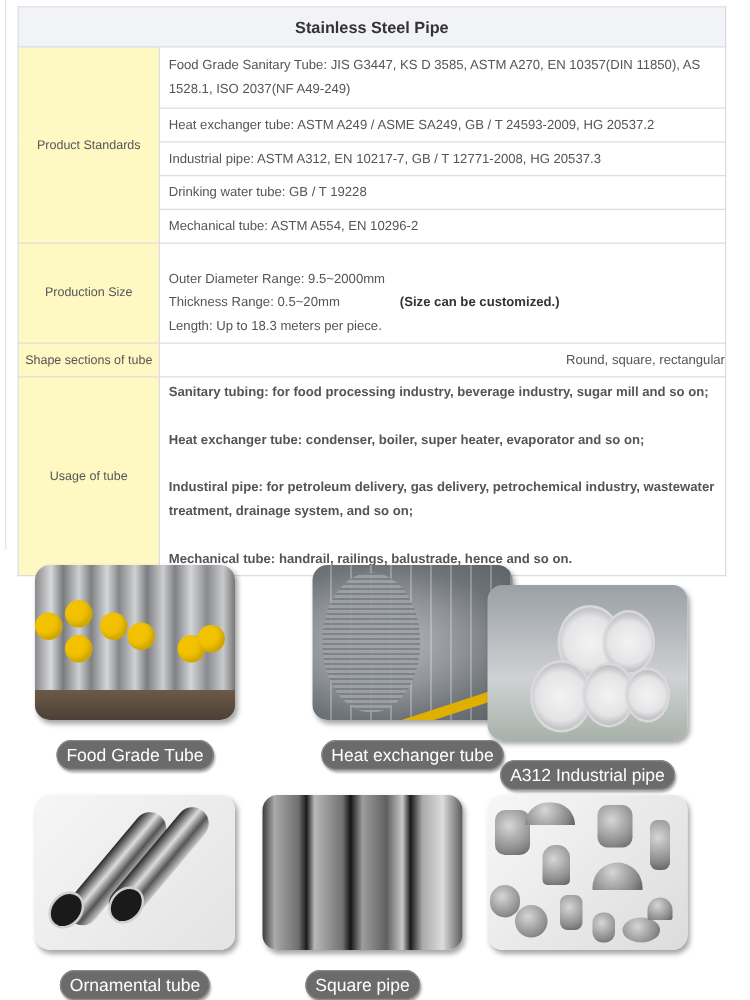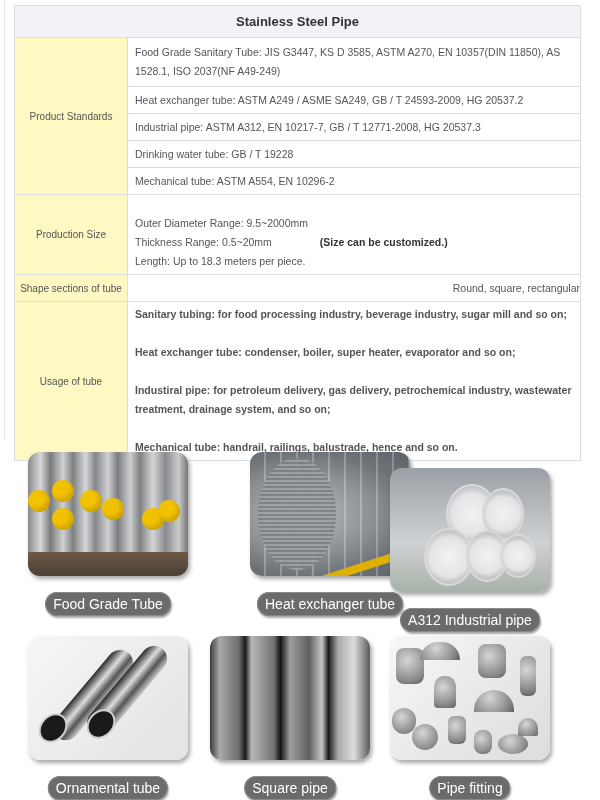--- a/index.html
+++ b/index.html
@@ -153,16 +153,15 @@
       <div class="f" style="left:130px;top:20px;width:16px;height:40px;border-radius:6px;"></div>
       <div class="f" style="left:44px;top:40px;width:22px;height:32px;border-radius:10px 10px 4px 4px;"></div>
       <div class="f" style="left:84px;top:54px;width:40px;height:22px;border-radius:20px 20px 0 0;"></div>
       <div class="f" style="left:2px;top:72px;width:24px;height:26px;border-radius:12px;"></div>
       <div class="f" style="left:22px;top:88px;width:26px;height:26px;border-radius:50%;"></div>
       <div class="f" style="left:58px;top:80px;width:18px;height:28px;border-radius:6px;"></div>
       <div class="f" style="left:84px;top:94px;width:18px;height:24px;border-radius:8px;"></div>
       <div class="f" style="left:108px;top:98px;width:30px;height:20px;border-radius:50%;"></div>
       <div class="f" style="left:128px;top:82px;width:20px;height:18px;border-radius:10px 10px 2px 2px;"></div>
     </div>
-    <div class="cap">Pipe fitting</div>
   </div>
 
 </div>
 
 </body></html>

